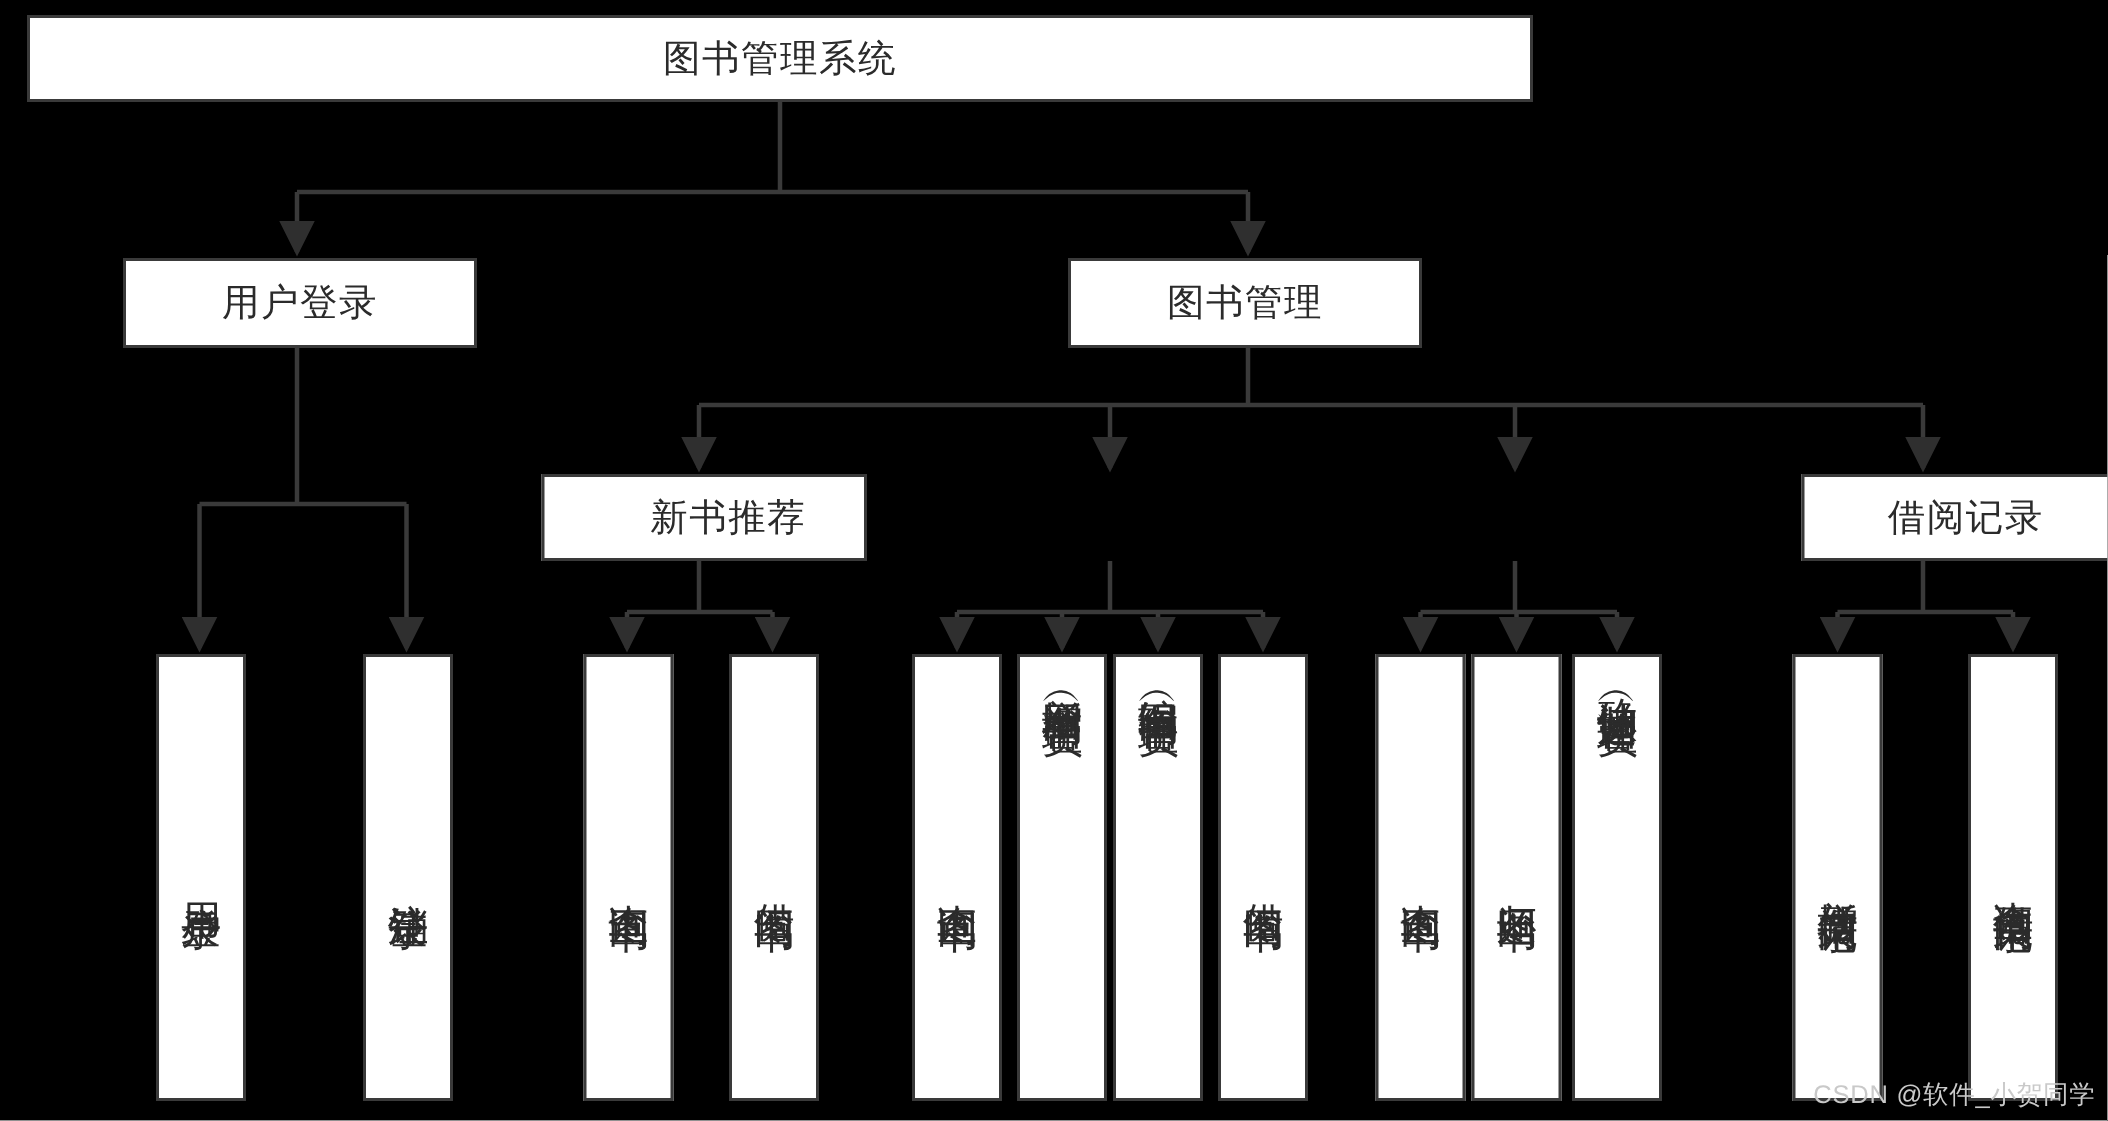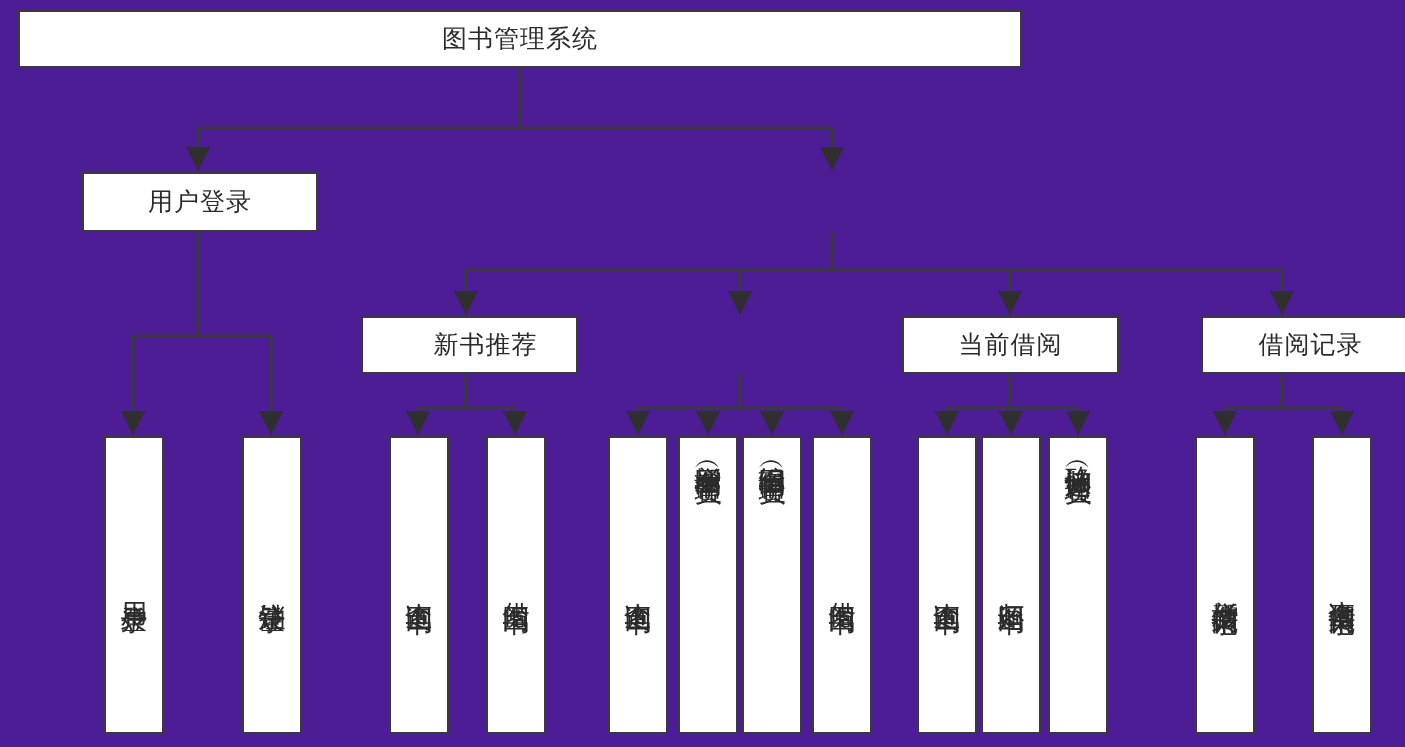--- a/index.html
+++ b/index.html
@@ -1,17 +1,17 @@
 <!DOCTYPE html>
 <html><head>
 <meta charset="utf-8">
 <style>
   html,body{margin:0;padding:0;background:#ffffff;}
   body{font-family:"Liberation Sans","DejaVu Sans",sans-serif;}
-  #canvas{position:relative;width:1405px;height:747px;background:#4c1d95;overflow:hidden;font-family:Liberation Serif, serif;}
+  #canvas{position:relative;width:1405px;height:747px;background:#000000;overflow:hidden;}
   #wires{position:absolute;left:0;top:0;width:1405px;height:747px;}
   .node{position:absolute;box-sizing:border-box;background:#ffffff;
         border:2.5px solid #3a3a3a;display:flex;align-items:center;justify-content:center;}
   .node .lbl{color:#2b2b2b;text-align:center;line-height:1.12;}
   .h-node .lbl{font-size:25px;letter-spacing:1px;}
   .v-node{padding:6px 2px;}
   .v-node .lbl{writing-mode:vertical-rl;text-orientation:upright;
                font-size:27px;letter-spacing:2px;white-space:nowrap;}
   .v-node.top .lbl{align-self:flex-start;}
   .watermark{position:absolute;right:8px;bottom:6px;color:#c9c9c9;font-size:17px;
@@ -75,26 +75,26 @@
     </g>
   </svg>
 
   <div class="node h-node" style="left:18px;top:10px;width:1004px;height:58px;">
     <span class="lbl">图书管理系统</span>
   </div>
 
   <div class="node h-node" style="left:82px;top:172px;width:236px;height:60px;">
     <span class="lbl">用户登录</span>
   </div>
+  <div class="node h-node" style="left:712px;top:172px;width:236px;height:60px;">
+    <span class="lbl">图书管理</span>
+  </div>
 
   <div class="node h-node" style="left:361px;top:316px;width:217px;height:58px;padding-left:32px;">
     <span class="lbl">新书推荐</span>
-  </div>
-  <div class="node h-node" style="left:902px;top:316px;width:217px;height:58px;">
-    <span class="lbl">当前借阅</span>
   </div>
   <div class="node h-node" style="left:1172px;top:316px;width:219px;height:58px;margin-left:29px;">
     <span class="lbl">借阅记录</span>
   </div>
 
   <div class="node v-node" style="left:104px;top:436px;width:60px;height:298px;">
     <span class="lbl">用户登录</span>
   </div>
   <div class="node v-node" style="left:242px;top:436px;width:60px;height:298px;">
     <span class="lbl">注销登录</span>
@@ -130,14 +130,15 @@
     <span class="lbl">确认归还（管理员）</span>
   </div>
 
   <div class="node v-node" style="left:1195px;top:436px;width:60px;height:298px;">
     <span class="lbl">新增借阅记录</span>
   </div>
   <div class="node v-node" style="left:1312px;top:436px;width:60px;height:298px;">
     <span class="lbl">查询借阅记录</span>
   </div>
 
+  <div class="watermark">CSDN @软件_小贺同学</div>
 
 </div>
 
 </body></html>

